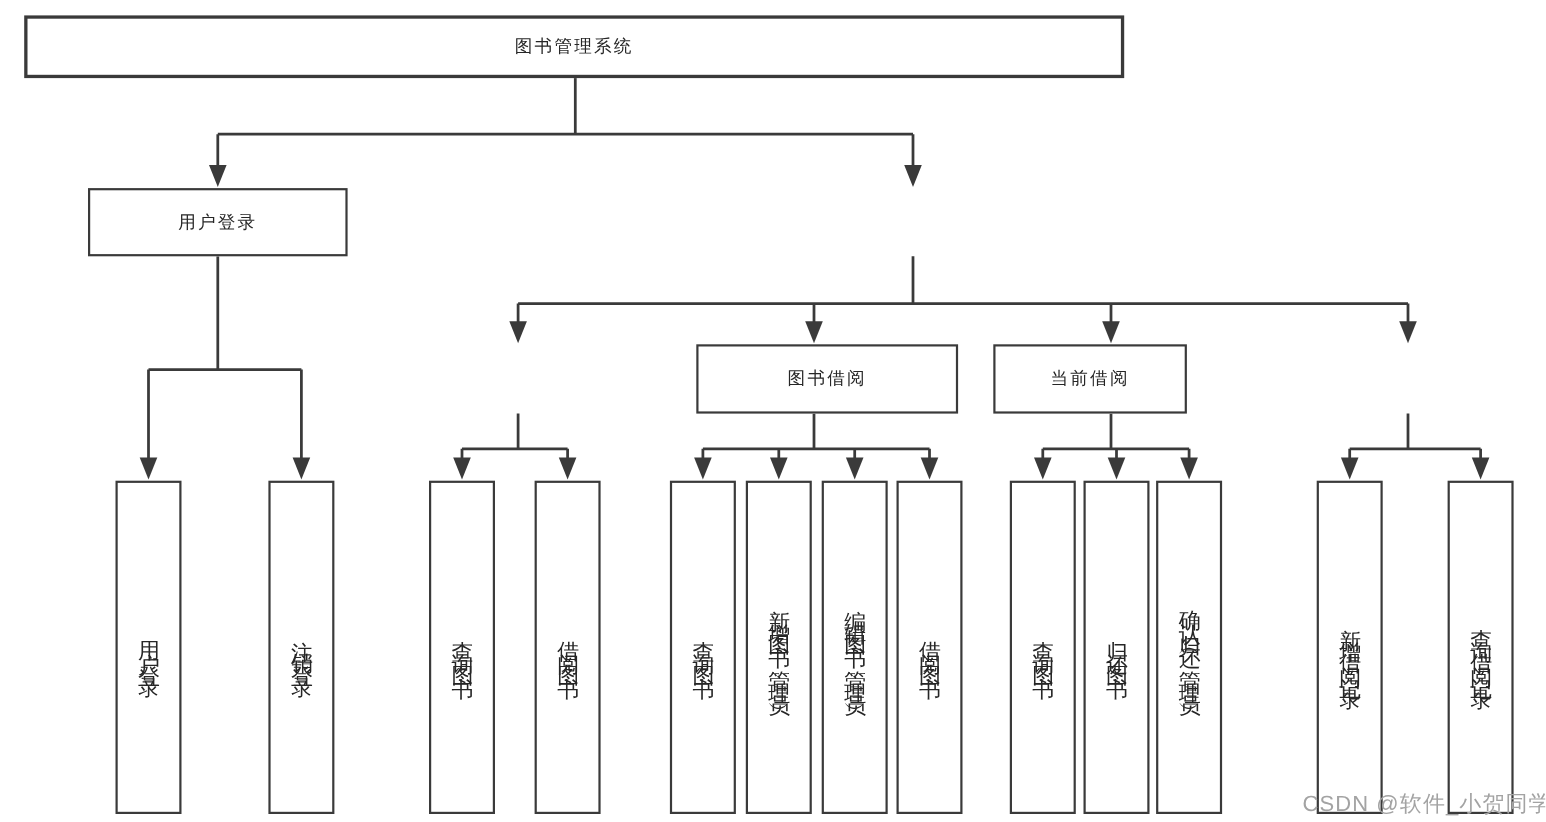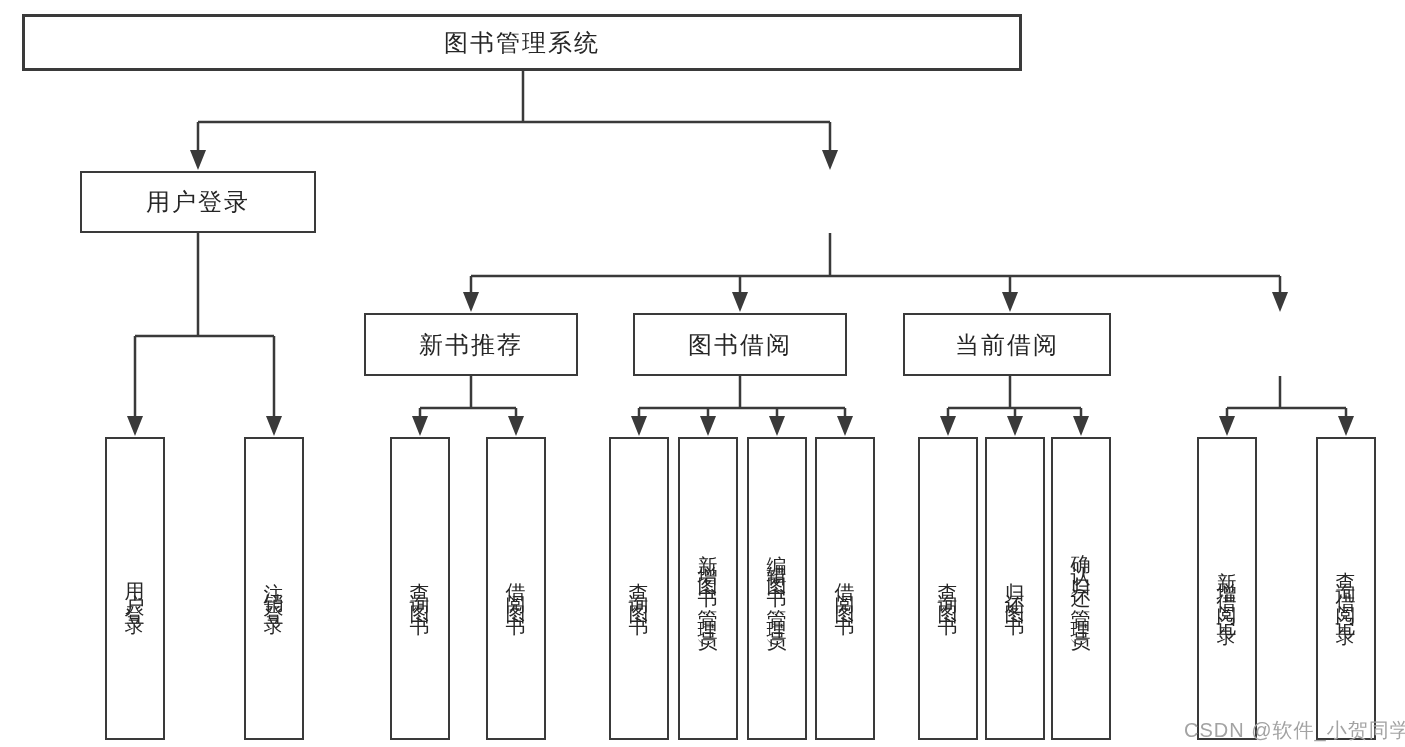--- a/index.html
+++ b/index.html
@@ -27,21 +27,21 @@
     border: 2.5px solid #3a3a3a;
     box-sizing: border-box;
     display: flex;
     align-items: center;
     justify-content: center;
     z-index: 2;
     color: #262626;
   }
   .node.root { border-width: 3px; }
   .hlabel {
-    font-size: 24px;
+    font-size: 16px;
     letter-spacing: 2px;
     white-space: nowrap;
   }
   .vlabel {
     writing-mode: vertical-rl;
     font-size: 20px;
     letter-spacing: 11px;
     line-height: 1.1;
     white-space: nowrap;
   }
@@ -102,27 +102,24 @@
   </svg>
 
   <div class="node root" style="left:22px; top:14px; width:1000px; height:57px;">
     <span class="hlabel">图书管理系统</span>
   </div>
 
   <div class="node" style="left:80px; top:171px; width:236px; height:62px;">
     <span class="hlabel">用户登录</span>
   </div>
 
-  <div class="node" style="left:364px; top:313px; width:214px; height:63px;">
-    <span class="hlabel">新书推荐</span>
-  </div>
-  <div class="node" style="left:633px; top:313px; width:214px; height:63px;">
+  <div class="node" style="left:633px; top:313px; width:238px; height:63px;">
     <span class="hlabel">图书借阅</span>
   </div>
-  <div class="node" style="left:903px; top:313px; width:208px; height:63px;">
+  <div class="node" style="left:903px; top:313px; width:176px; height:63px;">
     <span class="hlabel">当前借阅</span>
   </div>
 
   <div class="node" style="left:105px; top:437px; width:60px; height:303px;">
     <span class="vlabel">用户登录</span>
   </div>
   <div class="node" style="left:244px; top:437px; width:60px; height:303px;">
     <span class="vlabel">注销登录</span>
   </div>
 

